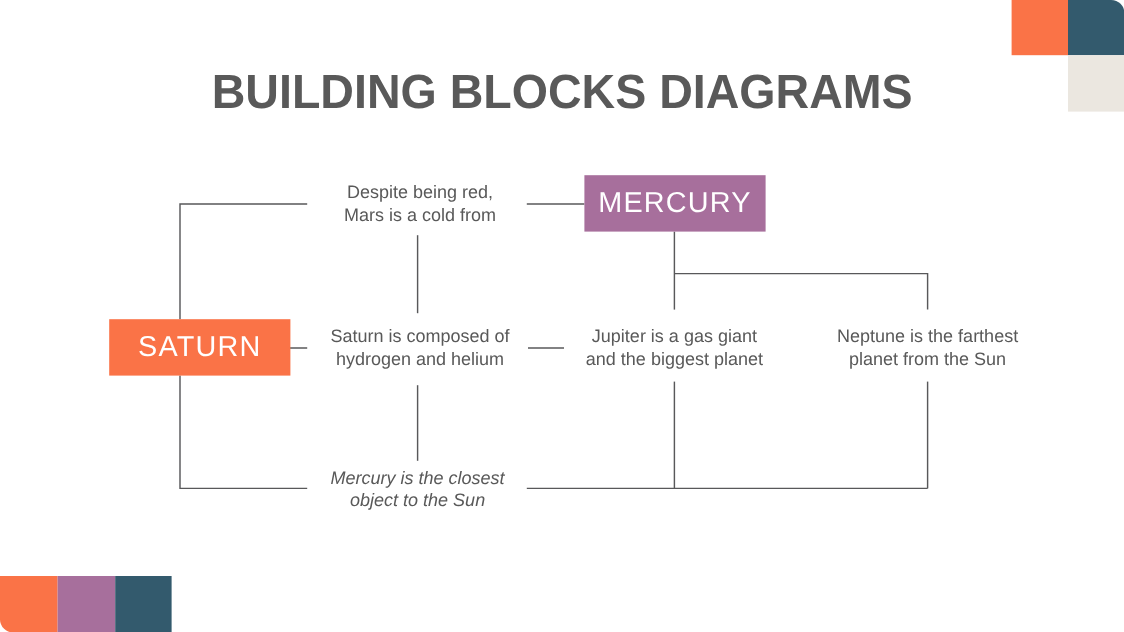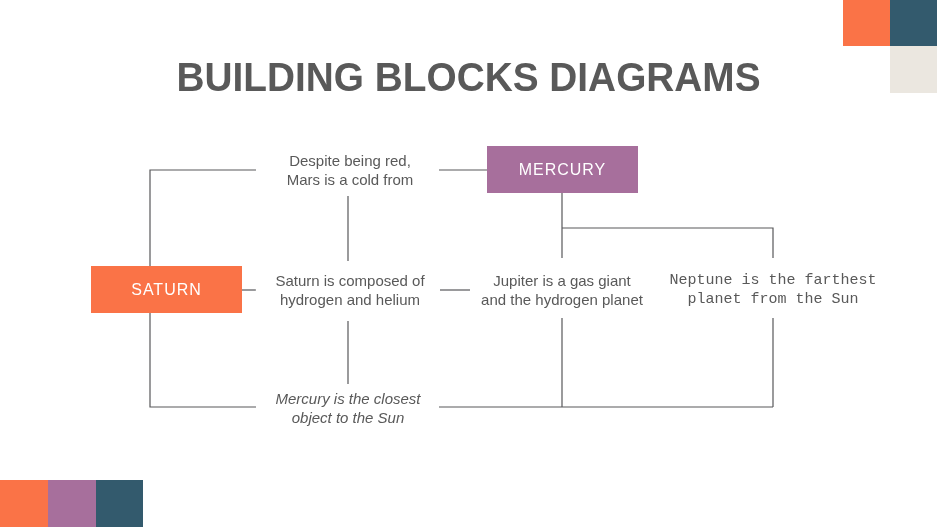--- a/index.html
+++ b/index.html
@@ -13,20 +13,21 @@
   }
   * { margin: 0; padding: 0; box-sizing: border-box; }
   html, body { background: #ffffff; }
   .slide {
     position: relative;
     width: 937px;
     height: 527px;
     background: #ffffff;
     overflow: hidden;
     font-family: "Liberation Sans", sans-serif;
+    border-radius: 11px;
   }
   .title {
     position: absolute;
     top: 55px;
     left: 0;
     width: 100%;
     text-align: center;
     font-size: 40px;
     font-weight: 700;
     letter-spacing: 0px;
@@ -47,40 +48,40 @@
   .planet-box {
     position: absolute;
     width: 151px;
     height: 47px;
     display: flex;
     align-items: center;
     justify-content: center;
   }
   .planet-box span {
     color: var(--box-text, #ffffff);
-    font-size: 16px;
+    font-size: 24px;
     font-weight: 500;
     letter-spacing: 1px;
   }
   .box-saturn { left: 91px; top: 266px; background: var(--orange, #fa7347); }
   .box-mercury { left: 487px; top: 146px; background: var(--purple, #a76f9c); }
   .node {
     position: absolute;
     transform: translate(-50%, -50%);
     text-align: center;
     white-space: pre-line;
     font-size: 15px;
     line-height: 19px;
     color: var(--ink, #595959);
     width: 230px;
   }
   .node-mars { left: 350px; top: 170px; }
   .node-saturn-fact { left: 350px; top: 290px; }
   .node-jupiter { left: 562px; top: 290px; }
-  .node-neptune { left: 773px; top: 290px; font-family: Liberation Mono, monospace; }
+  .node-neptune { left: 773px; top: 290px; }
   .node-mercury-fact { left: 348px; top: 408px; font-style: italic; }
   .decor { position: absolute; }
   .decor-tr-orange { left: 843px; top: 0; width: 47px; height: 46px; background: var(--orange, #fa7347); }
   .decor-tr-teal   { left: 890px; top: 0; width: 47px; height: 46px; background: var(--teal, #335a6d); }
   .decor-tr-cream  { left: 890px; top: 46px; width: 47px; height: 47px; background: var(--cream, #ebe7e0); }
   .decor-bl-orange { left: 0;    top: 480px; width: 48px; height: 47px; background: var(--orange, #fa7347); }
   .decor-bl-purple { left: 48px; top: 480px; width: 48px; height: 47px; background: var(--purple, #a76f9c); }
   .decor-bl-teal   { left: 96px; top: 480px; width: 47px; height: 47px; background: var(--teal, #335a6d); }
 </style>
 </head>
@@ -116,21 +117,21 @@
 
   <div class="planet-box box-mercury">
     <span>MERCURY</span>
   </div>
 
   <div class="node node-mars">Despite being red,
 Mars is a cold from</div>
   <div class="node node-saturn-fact">Saturn is composed of
 hydrogen and helium</div>
   <div class="node node-jupiter">Jupiter is a gas giant
-and the hydrogen planet</div>
+and the biggest planet</div>
   <div class="node node-neptune">Neptune is the farthest
 planet from the Sun</div>
   <div class="node node-mercury-fact">Mercury is the closest
 object to the Sun</div>
 
   <div class="decor decor-tr-orange"></div>
   <div class="decor decor-tr-teal"></div>
   <div class="decor decor-tr-cream"></div>
   <div class="decor decor-bl-orange"></div>
   <div class="decor decor-bl-purple"></div>

